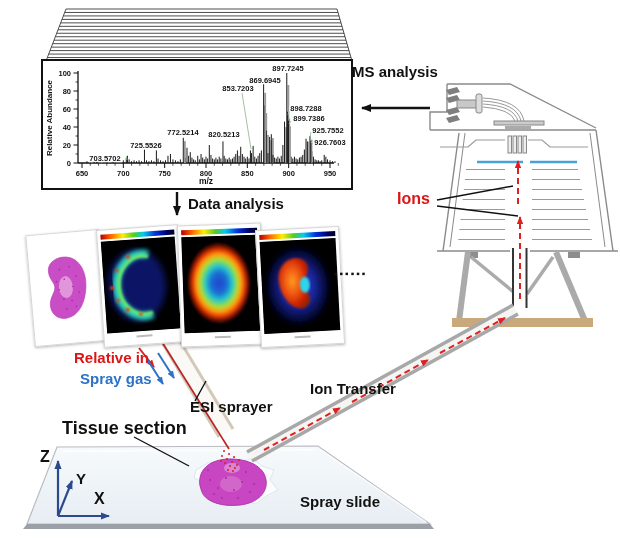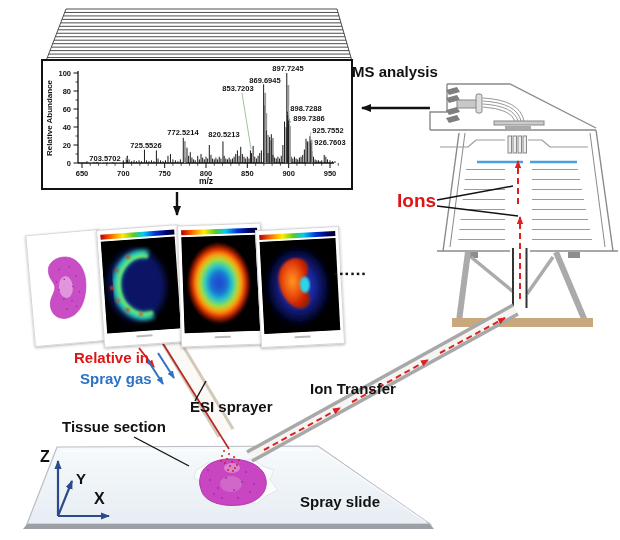--- a/index.html
+++ b/index.html
@@ -539,23 +539,24 @@
         <path d="M35,18 C25,18 16,27 17,40 C18,53 25,65 35,68 C43,70 49,64 47,56 C45,50 41,48 41,44 C41,40 46,37 47,30 C48,23 43,18 35,18 Z" fill="url(#g-bean)" filter="url(#b1)"></path>
         <ellipse cx="43" cy="45" rx="5" ry="8" fill="#2fd4e8" filter="url(#b1)"></ellipse>
       </svg>
     </div>
     <div class="sbar"></div>
   </div>
 
   <div class="dots" style="left:334px;top:268px;font-size:10px;">▪▪▪▪▪▪</div>
 
   <div class="lbl" style="left:352px;top:64px;font-size:15px;">MS analysis</div>
-  <div class="lbl red" style="left:397px;top:191px;font-size:19px;">Ions</div>
+  <div class="lbl" style="left:188px;top:196px;font-size:15px;">Data analysis</div>
+  <div class="lbl red" style="left:397px;top:191px;font-size:16px;">Ions</div>
   <div class="lbl red" style="left:74px;top:350px;font-size:15px;">Relative in</div>
   <div class="lbl blue" style="left:80px;top:371px;font-size:15px;text-align:right;">Spray gas</div>
   <div class="lbl" style="left:190px;top:359px;font-size:15px;margin-top:40px;">ESI sprayer</div>
   <div class="lbl" style="left:310px;top:353px;font-size:15px;margin-top:28px;">Ion Transfer</div>
-  <div class="lbl" style="left:62px;top:419px;font-size:15px;">Tissue section</div>
+  <div class="lbl" style="left:62px;top:419px;font-size:18px;">Tissue section</div>
   <div class="lbl" style="left:300px;top:494px;font-size:15px;">Spray slide</div>
   <div class="lbl" style="left:40px;top:449px;font-size:16px;">Z</div>
   <div class="lbl" style="left:76px;top:471px;font-size:15px;">Y</div>
   <div class="lbl" style="left:94px;top:491px;font-size:16px;">X</div>
 </div>
 
 </body></html>

